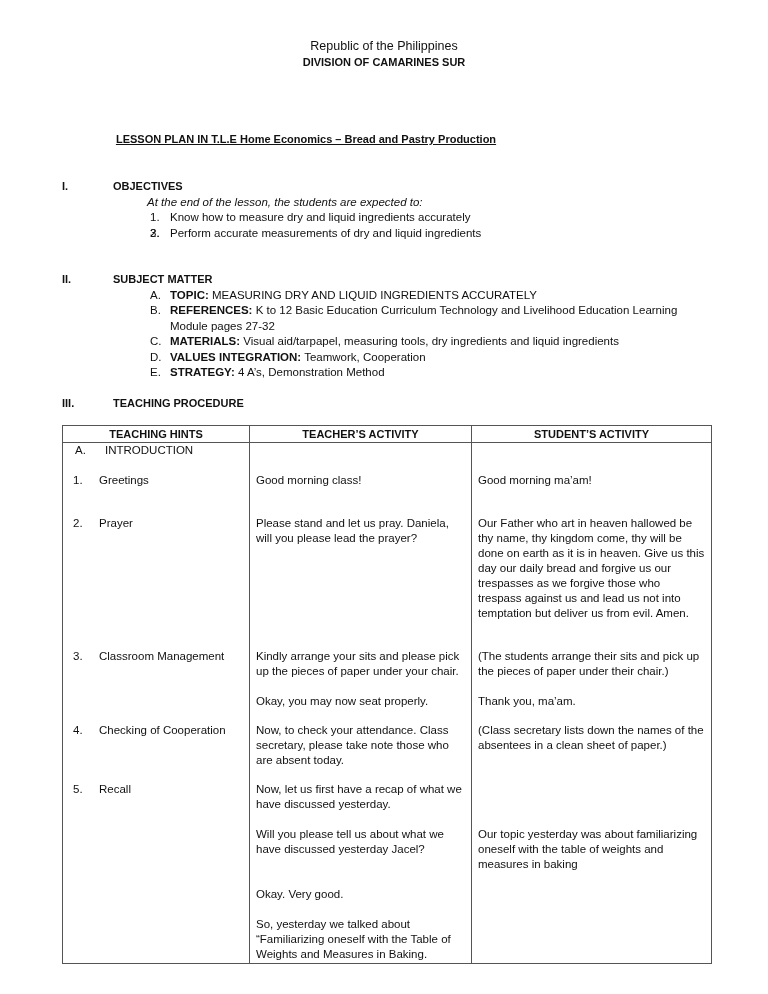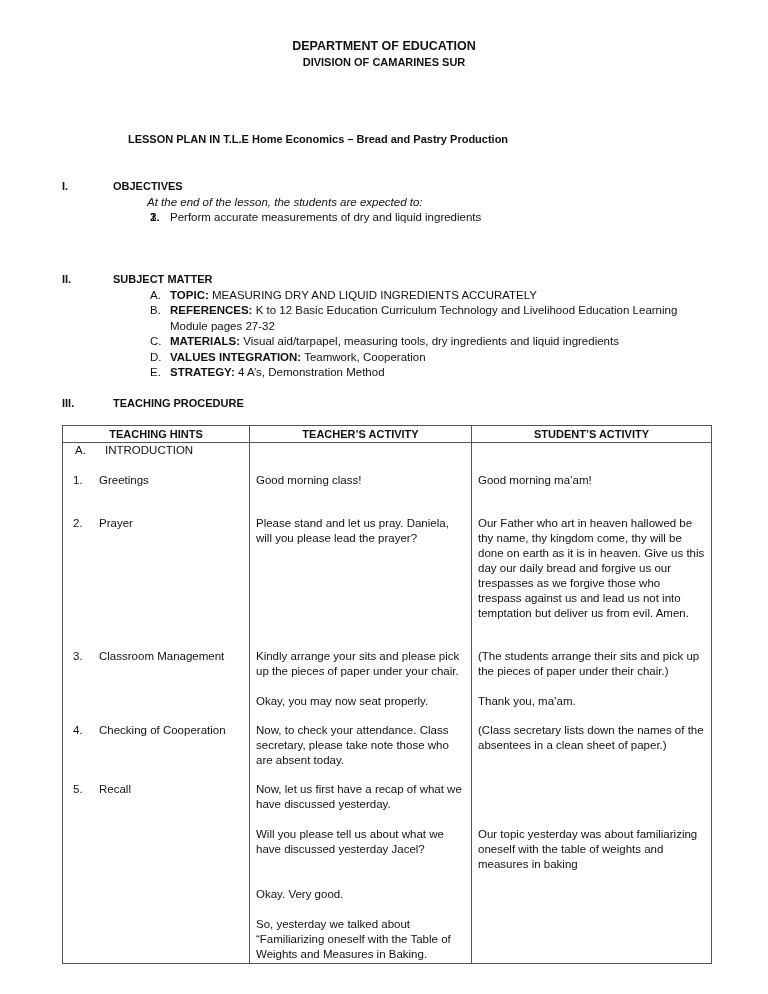--- a/index.html
+++ b/index.html
@@ -5,21 +5,21 @@
   html, body { margin: 0; padding: 0; background: #ffffff; }
   body {
     width: 768px; height: 994px; position: relative; overflow: hidden;
     font-family: "Liberation Sans", sans-serif; color: #111; font-size: 12px;
   }
   .header { position: absolute; top: 38px; left: 0; width: 768px; text-align: center; line-height: 16px; }
   .header .l1 { font-size: 12.5px; }
   .header .l2 { font-size: 12.5px; font-weight: bold; }
   .header .l3 { font-size: 12.5px; }
   .header .l4 { font-size: 11px; font-weight: bold; }
-  .title { position: absolute; top: 133px; left: 12px; width: 612px; text-align: center; font-size: 11px; font-weight: bold; }
+  .title { position: absolute; top: 133px; left: 0; width: 612px; text-align: center; font-size: 11px; font-weight: bold; text-decoration: underline; }
   .section { position: absolute; left: 62px; width: 660px; font-size: 11.5px; line-height: 15.5px; }
   .section .num { position: absolute; left: 0; top: 0; font-weight: bold; font-size: 11px; }
   .section .head { position: absolute; left: 51px; top: 0; font-weight: bold; font-size: 11px; }
   .obj-intro { position: absolute; left: 85px; top: 15.5px; font-style: italic; }
   .obj-list { position: absolute; left: 88px; top: 31px; margin: 0; padding: 0; list-style: none; }
   .obj-list li { position: relative; padding-left: 20px; }
   .obj-list li .n { position: absolute; left: 0; }
   .sm-list { position: absolute; left: 88px; top: 15.5px; margin: 0; padding: 0; list-style: none; width: 560px; }
   .sm-list li { position: relative; padding-left: 20px; }
   .sm-list li .n { position: absolute; left: 0; }
@@ -40,32 +40,32 @@
   .hint .n { position: absolute; left: 0; }
   .intro-hint { padding-left: 26px; position: relative; }
   .intro-hint .n { position: absolute; left: 12px; }
   .intro-hint .t { margin-left: 16px; text-align: right; }
   .gap { display: block; height: 15px; }
 </style>
 </head>
 <body>
 
 <div class="header">
-  <div class="l2">DEPARTMENT OF EDUCATION</div>
+  <div class="l1">Republic of the Philippines</div>
   <div class="l4">DIVISION OF CAMARINES SUR</div>
 </div>
 
 <div class="title">LESSON PLAN IN T.L.E Home Economics – Bread and Pastry Production</div>
 
 <div class="section" style="top:179px; height:80px;">
   <span class="num">I.</span>
   <span class="head">OBJECTIVES</span>
   <div class="obj-intro">At the end of the lesson, the students are expected to:</div>
   <ul class="obj-list">
-    <li><span class="n">1.</span></li>
+    <li><span class="n">1.</span><span>Know how to measure dry and liquid ingredients accurately</span></li>
     <li><span class="n">2.</span></li>
     <li><span class="n">3.</span><span>Perform accurate measurements of dry and liquid ingredients</span></li>
   </ul>
 </div>
 
 <div class="section" style="top:272px; height:110px;">
   <span class="num">II.</span>
   <span class="head">SUBJECT MATTER</span>
   <ul class="sm-list">
     <li><span class="n">A.</span><b>TOPIC:</b><span> MEASURING DRY AND LIQUID INGREDIENTS ACCURATELY</span></li>

